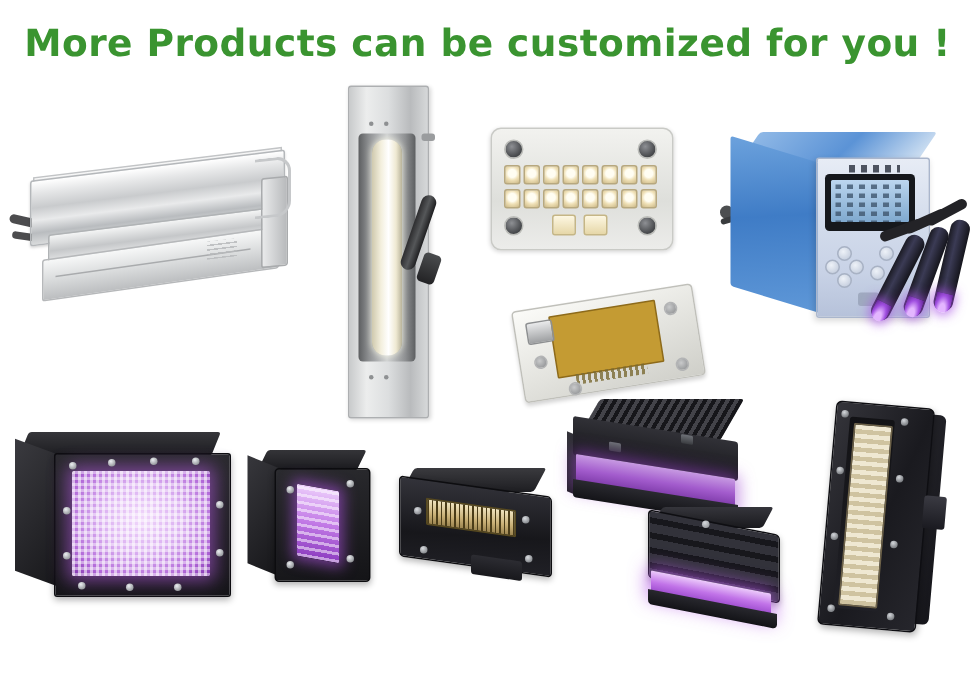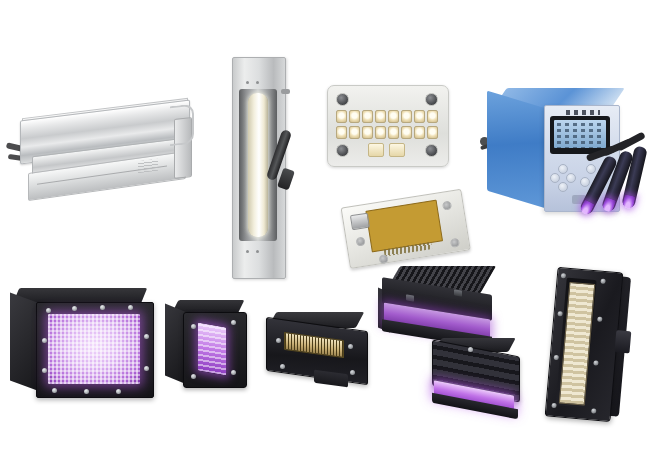--- a/index.html
+++ b/index.html
@@ -456,20 +456,21 @@
   #p-barlamp .bolt{
     position:absolute;width:5px;height:5px;border-radius:50%;
     background:radial-gradient(circle at 38% 32%,#d4d7db,#7d8084 70%,#55585c);
   }
 </style>
 </head>
 <body>
 
 <div id="stage" style="background: rgb(255, 255, 255);">
 
+  <div id="headline" style="color: rgb(58, 148, 48);">More Products can be customized for you !</div>
 
   <div class="prod" id="p-reflector">
     <div class="cable1"></div>
     <div class="cable2"></div>
     <div class="connector"></div>
     <div class="lipTop"></div>
     <div class="body"></div>
     <div class="midbar"></div>
     <div class="lowplate"></div>
     <div class="vent"></div>

